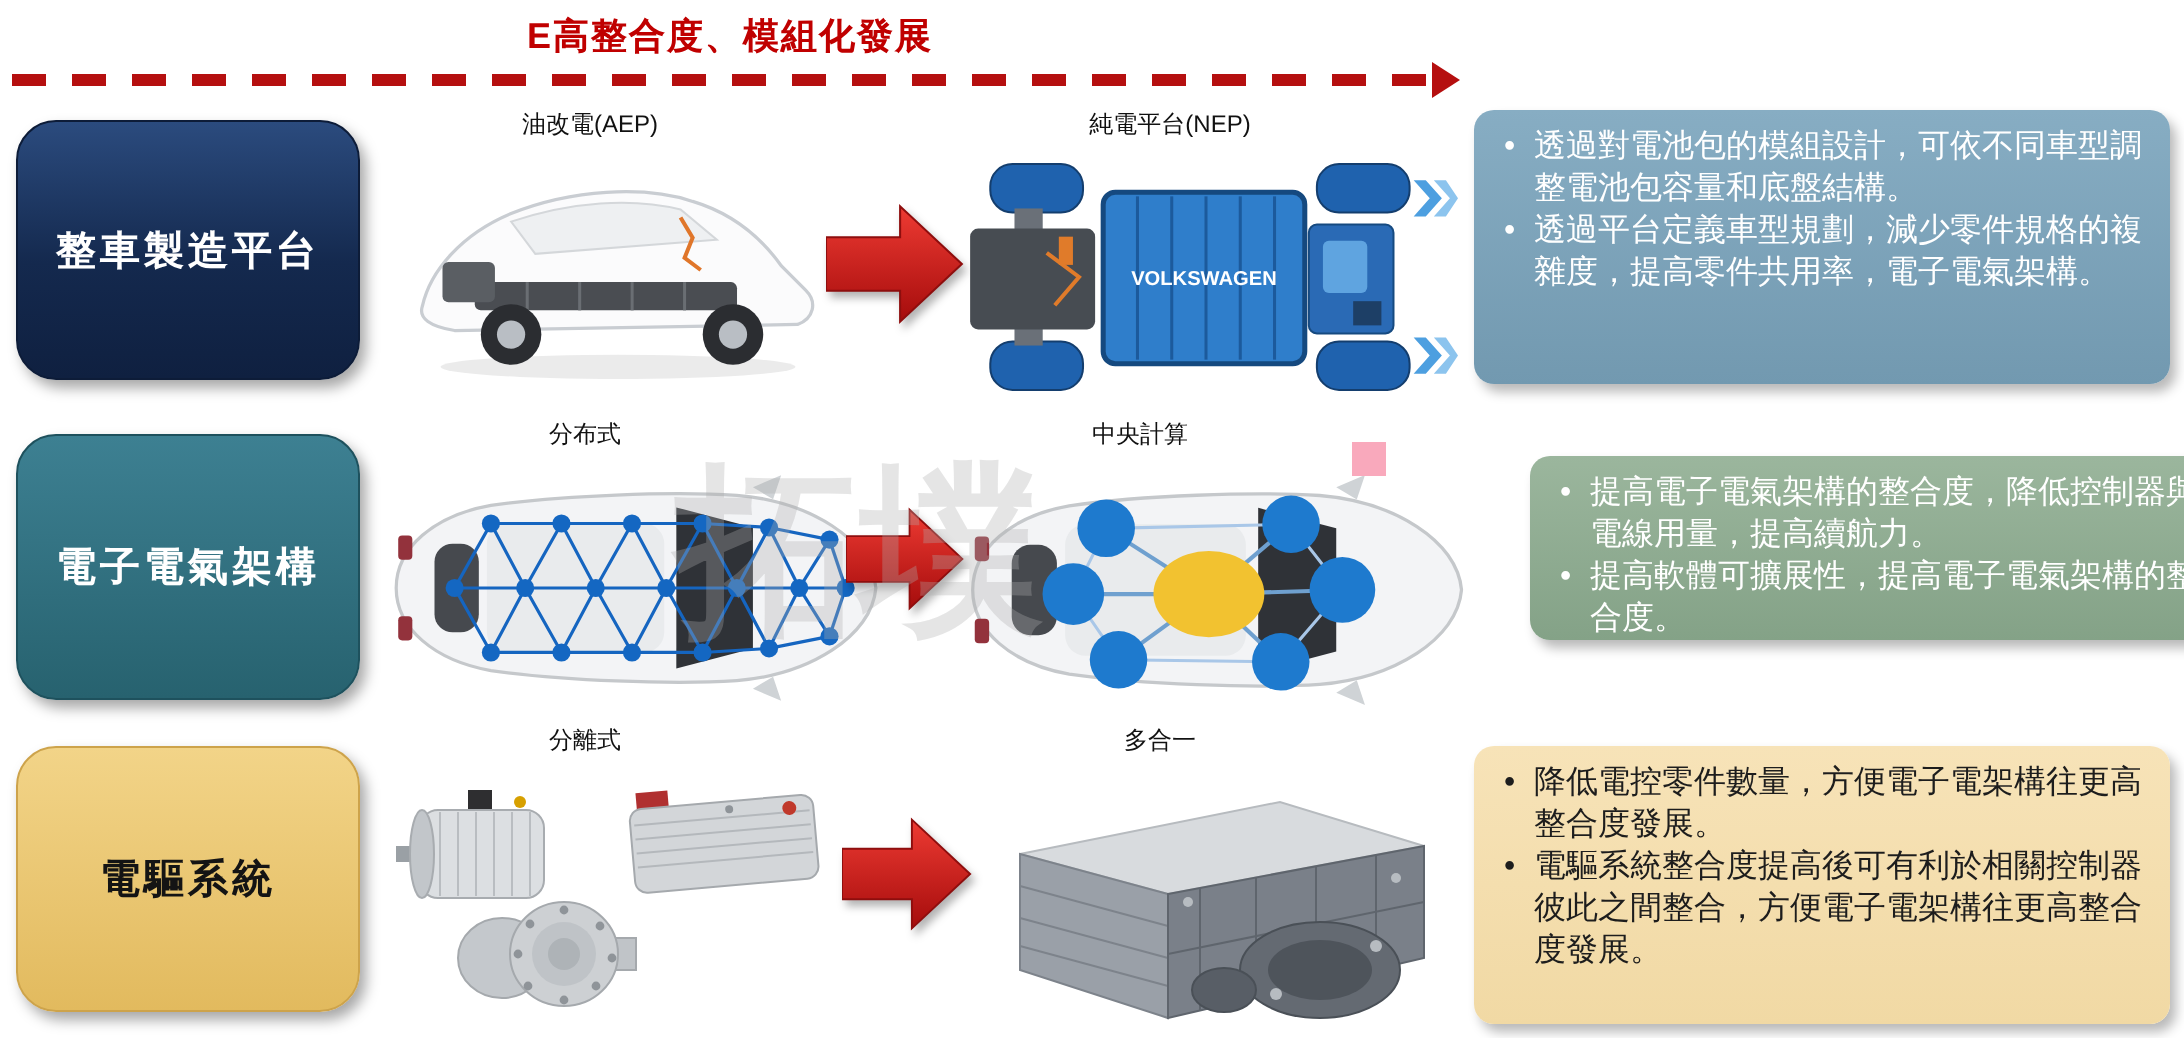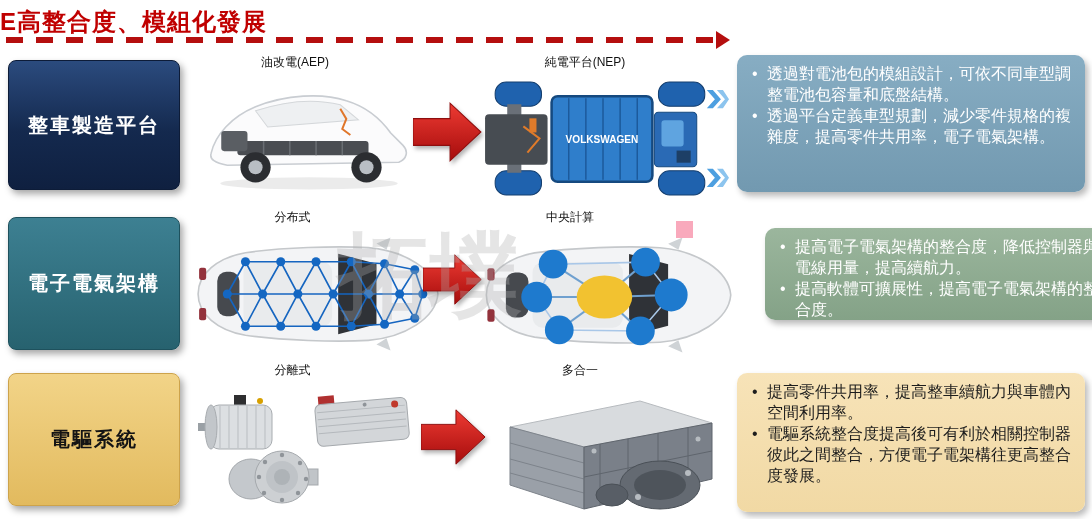--- a/index.html
+++ b/index.html
@@ -1,24 +1,24 @@
 <!DOCTYPE html>
 <html><head>
 <meta charset="utf-8">
 <style>
   html,body{margin:0;padding:0;background:#fff;}
   .canvas{position:relative;width:1092px;height:519px;background:#fff;overflow:hidden;
           font-family:"Liberation Sans","DejaVu Sans",sans-serif;}
-  .title{position:absolute;left:0;top:6px;width:730px;text-align:left;
-         font-size:24px;font-weight:bold;color:#C00000;letter-spacing:1px;}
+  .title{position:absolute;left:0;top:6px;width:730px;text-align:center;
+         font-size:18px;font-weight:bold;color:#C00000;letter-spacing:1px;}
   .dash-line{position:absolute;left:6px;top:37px;width:712px;height:6px;
          background:repeating-linear-gradient(90deg,#b50f0f 0 17px,transparent 17px 30px);}
   .dash-head{position:absolute;left:716px;top:31px;width:0;height:0;
          border-left:14px solid #b50f0f;border-top:9px solid transparent;border-bottom:9px solid transparent;}
-  .lb{position:absolute;left:8px;width:170px;border-radius:8px;display:flex;align-items:center;
+  .lb{position:absolute;left:8px;width:170px;border-radius:20px;display:flex;align-items:center;
       justify-content:center;font-weight:bold;font-size:20px;letter-spacing:2px;
       box-shadow:3px 4px 7px rgba(0,0,0,0.35);}
   .lb1{top:60px;height:128px;background:linear-gradient(180deg,#2b4b7e,#14294e 55%,#0f2040);
        color:#fff;border:1px solid #0d1c38;}
   .lb2{top:217px;height:131px;background:linear-gradient(180deg,#3d8092,#27626f);
        color:#fff;border:1px solid #1e515d;}
   .lb3{top:373px;height:131px;background:linear-gradient(180deg,#f2d488,#e2ba5e);
        color:#141414;border:1px solid #cda34b;}
   .cap{position:absolute;font-size:12px;color:#111;text-align:center;}
   .cap-r1-l{left:205px;top:54px;width:180px;}
@@ -293,21 +293,21 @@
     </ul>
   </div>
   <div class="note note2">
     <ul>
       <li>提高電子電氣架構的整合度，降低控制器與電線用量，提高續航力。</li>
       <li>提高軟體可擴展性，提高電子電氣架構的整合度。</li>
     </ul>
   </div>
   <div class="note note3">
     <ul>
-      <li>提高零件共用率，提高整車續航力與車體內空間利用率。</li>
+      <li>降低電控零件數量，方便電子電架構往更高整合度發展。</li>
       <li>電驅系統整合度提高後可有利於相關控制器彼此之間整合，方便電子電架構往更高整合度發展。</li>
     </ul>
   </div>
 
   <div class="wm wm-cjk">拓墣</div>
   <div class="pink"></div>
 
 </div>
 
 </body></html>

